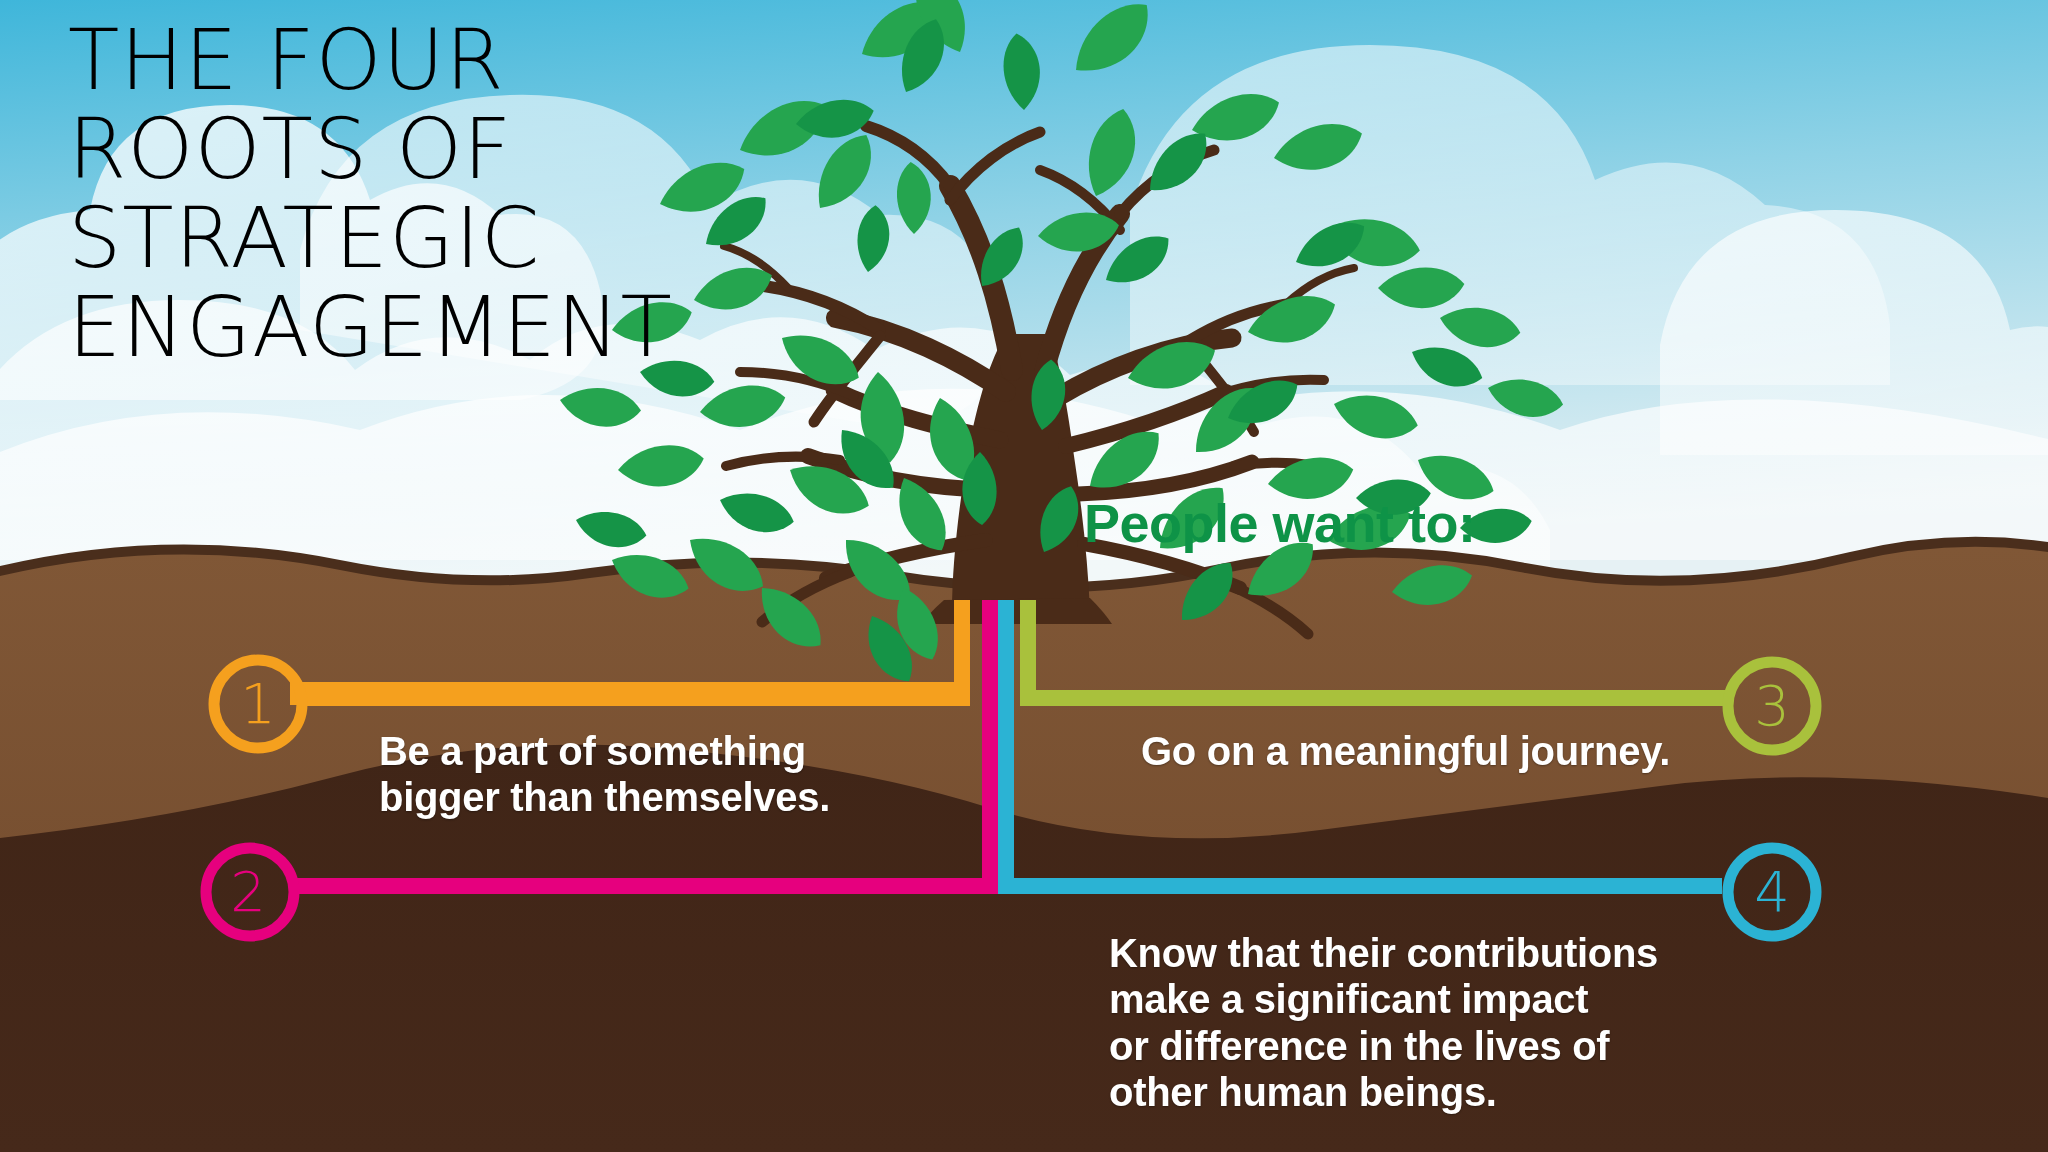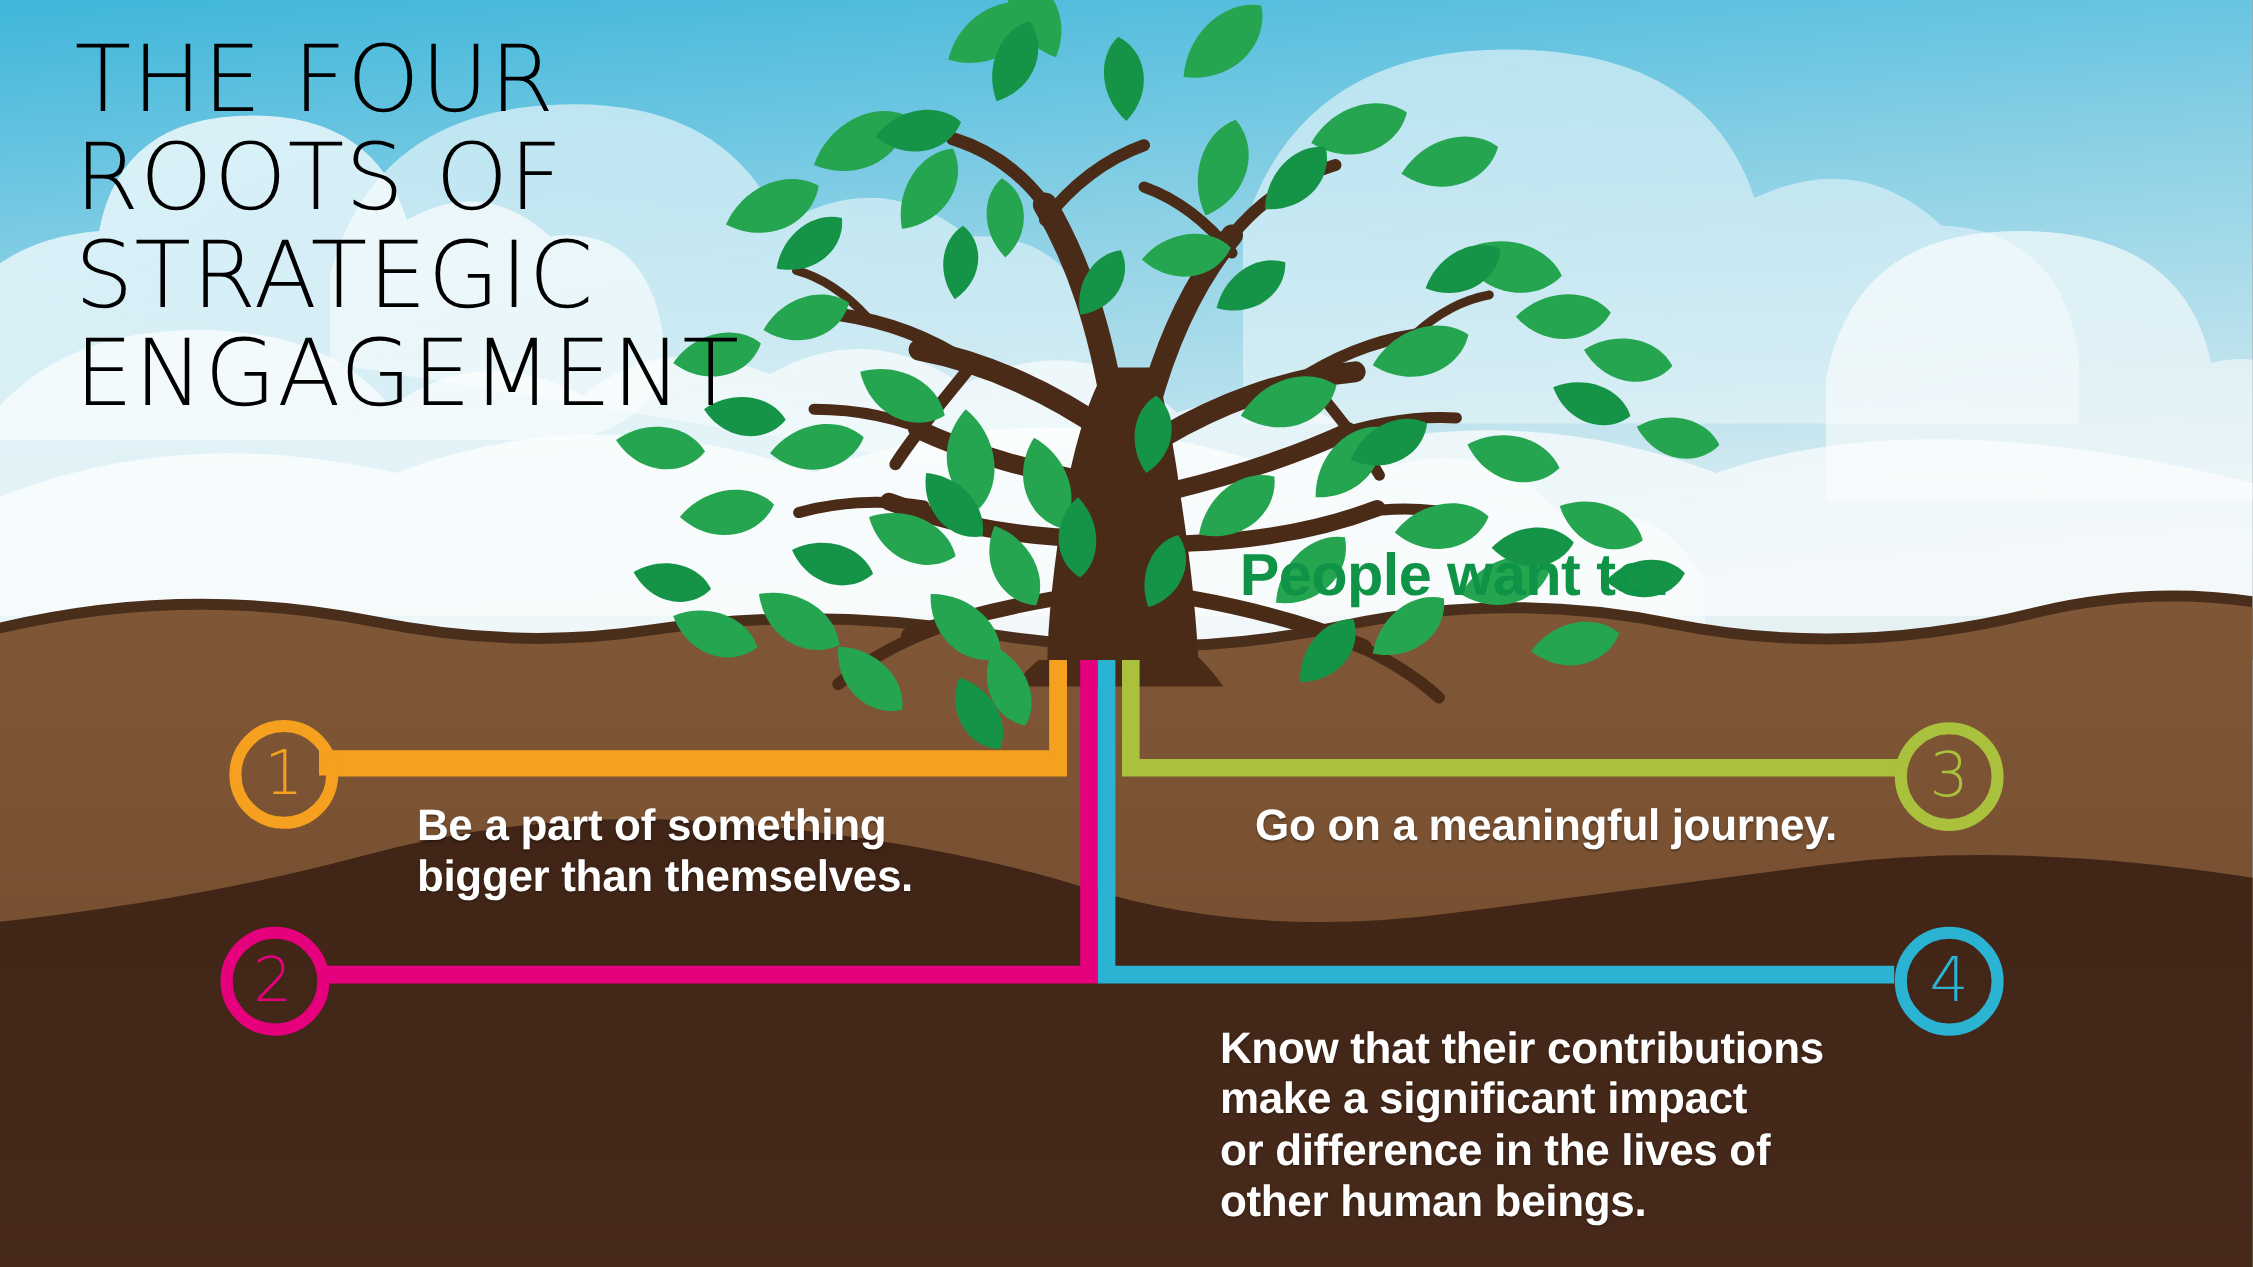--- a/index.html
+++ b/index.html
@@ -10,21 +10,21 @@
     overflow:hidden;
     font-family:"Liberation Sans", sans-serif;
     background:#d8e8ee;
   }
   .layer { position:absolute; inset:0; }
   svg.layer { display:block; }
 
   
   #title {
     position:absolute;
-    left:68px; top:28px;
+    left:68px; top:16px;
     width:720px;
     font-family:"DejaVu Sans", sans-serif;
     font-weight:300;
     font-size:84px;
     line-height:1.06;
     letter-spacing:1px;
     color:#000;
     text-transform:uppercase;
     white-space:pre-line;
     z-index:30;
@@ -33,21 +33,20 @@
   
   #subtitle {
     position:absolute;
     left:1084px; top:492px;
     font-family:"Liberation Sans", sans-serif;
     font-weight:bold;
     font-size:54px;
     letter-spacing:-0.5px;
     color:#0E9347;
     z-index:30;
-    margin-left:43px;
   }
 
   
   .root-text {
     position:absolute;
     color:#ffffff;
     font-family:"Liberation Sans", sans-serif;
     font-weight:bold;
     font-size:40px;
     line-height:1.16;

